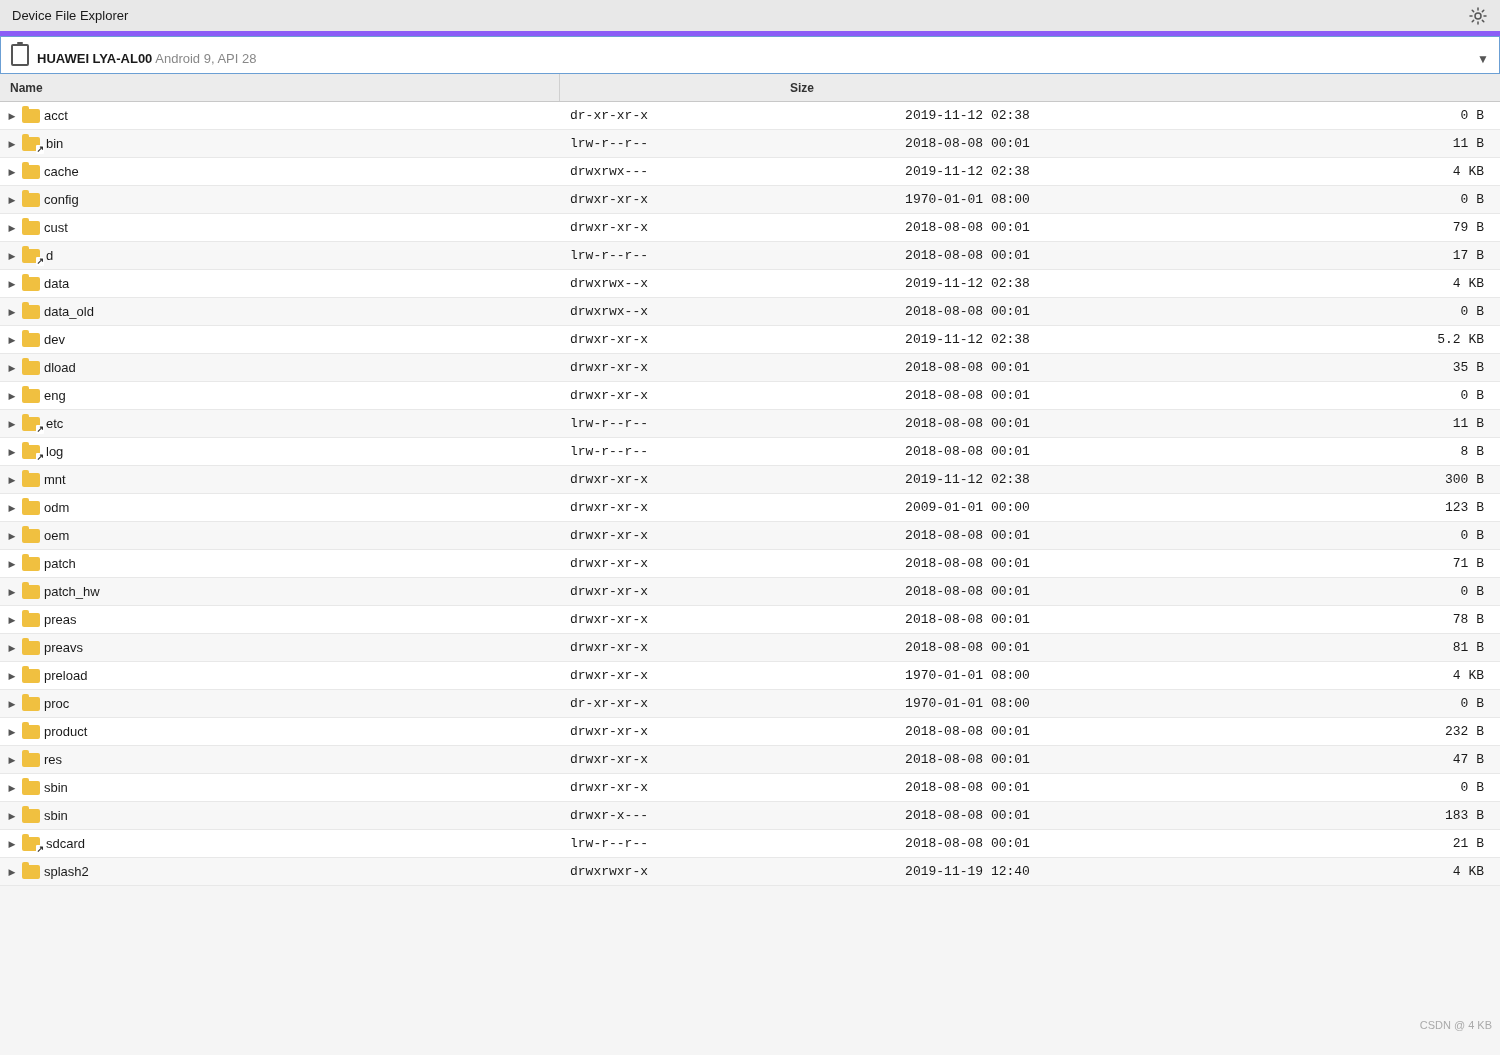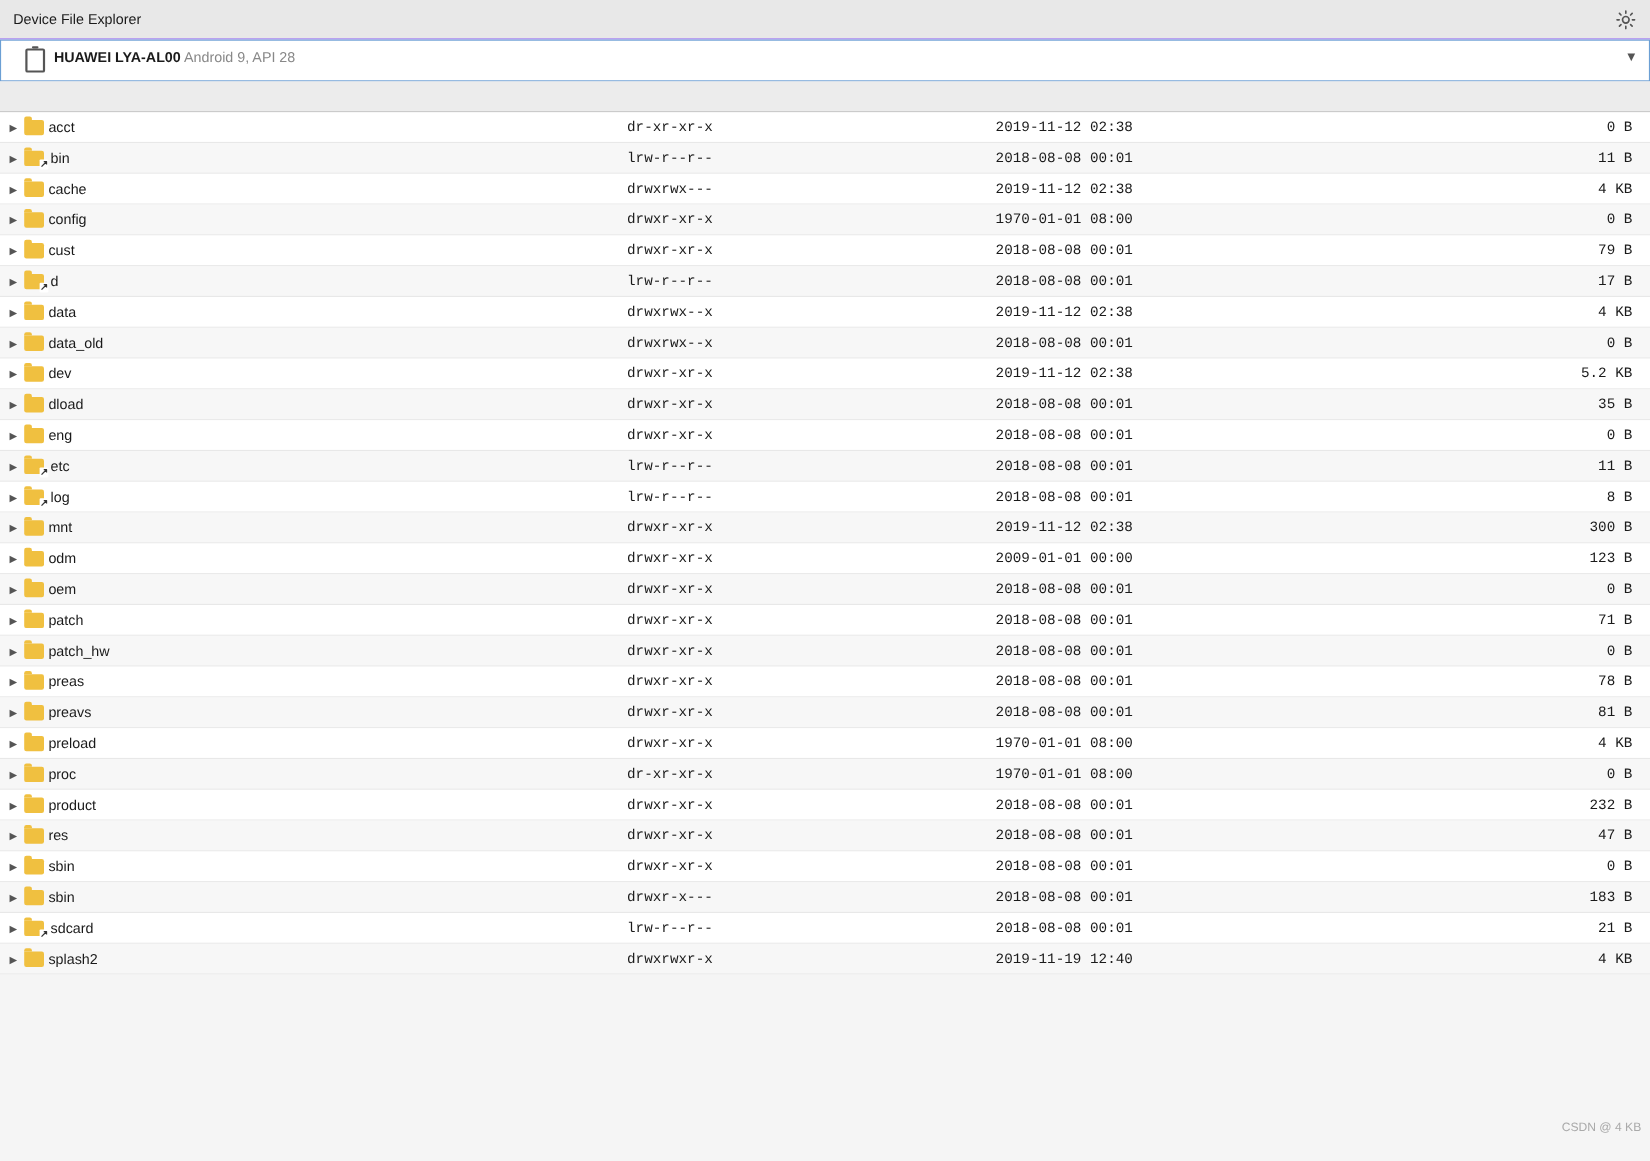--- a/index.html
+++ b/index.html
@@ -10,21 +10,21 @@
       color: #1a1a1a;
       width: 1500px;
       min-height: 1055px;
     }
 
     .title-bar {
       display: flex;
       align-items: center;
       justify-content: space-between;
       background: #e8e8e8;
-      border-bottom: 1px solid #8b5cf6;
+      border-bottom: 5px solid #8b5cf6;
       padding: 6px 12px;
       height: 36px;
     }
 
     .title-bar-text {
       font-size: 13px;
       font-weight: 500;
       color: #1a1a1a;
     }
 
@@ -38,24 +38,23 @@
       display: flex;
       align-items: center;
       background: #ffffff;
       border: 1.5px solid #6b9fd4;
       padding: 6px 10px;
       height: 38px;
     }
 
     .device-selector-inner {
       display: flex;
-      align-items: flex-start;
+      align-items: flex-end;
       gap: 8px;
       flex: 1;
-      margin-left: 12px;
     }
 
     .device-icon {
       width: 18px;
       height: 22px;
       border: 2px solid #555;
       border-radius: 2px;
       position: relative;
       display: inline-block;
     }
@@ -226,20 +225,22 @@
     <div class="device-icon"></div>
     <span class="device-text">
       <span class="device-name">HUAWEI LYA-AL00</span>
       <span class="device-info"> <span>Android 9, API 28</span></span>
     </span>
     <span class="chevron-down">▼</span>
   </div>
 </div>
 
 <div class="table-header">
+  <div class="table-header-cell">Name</div>
+  <div class="table-header-cell">Size</div>
 </div>
 
 <div class="table-body" id="file-table">
     <div class="table-row">
       <div class="cell-name">
         <span class="expand-arrow">▶</span>
         <span class="folder-icon"></span>
         <span>acct</span>
       </div>
       <div class="cell-permissions">dr-xr-xr-x</div>

